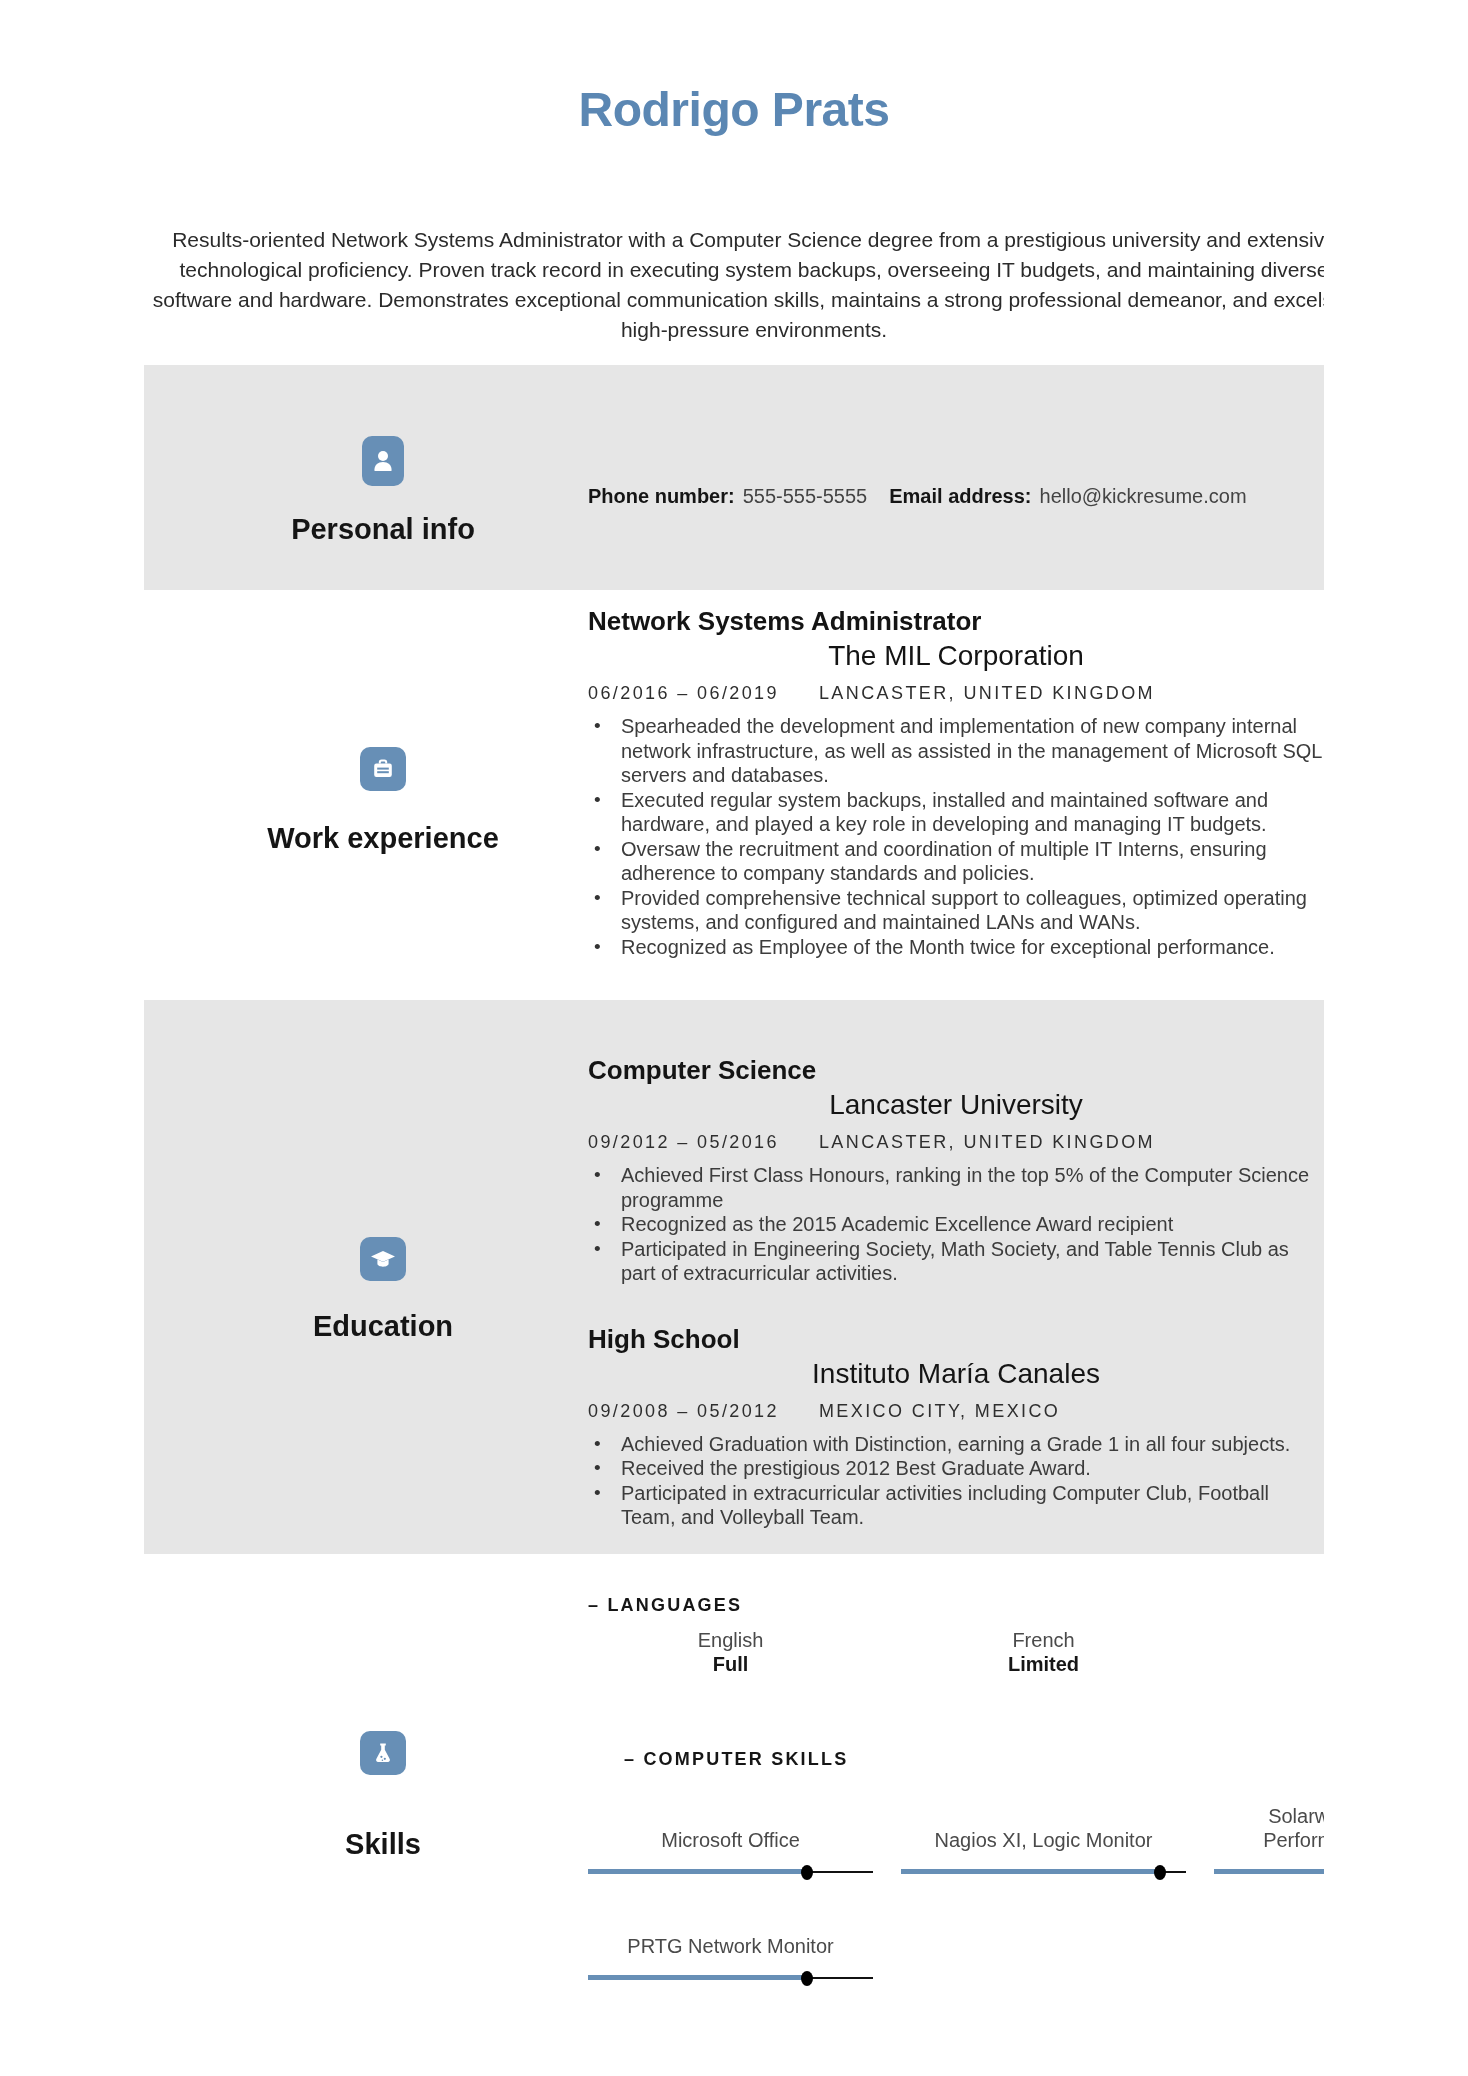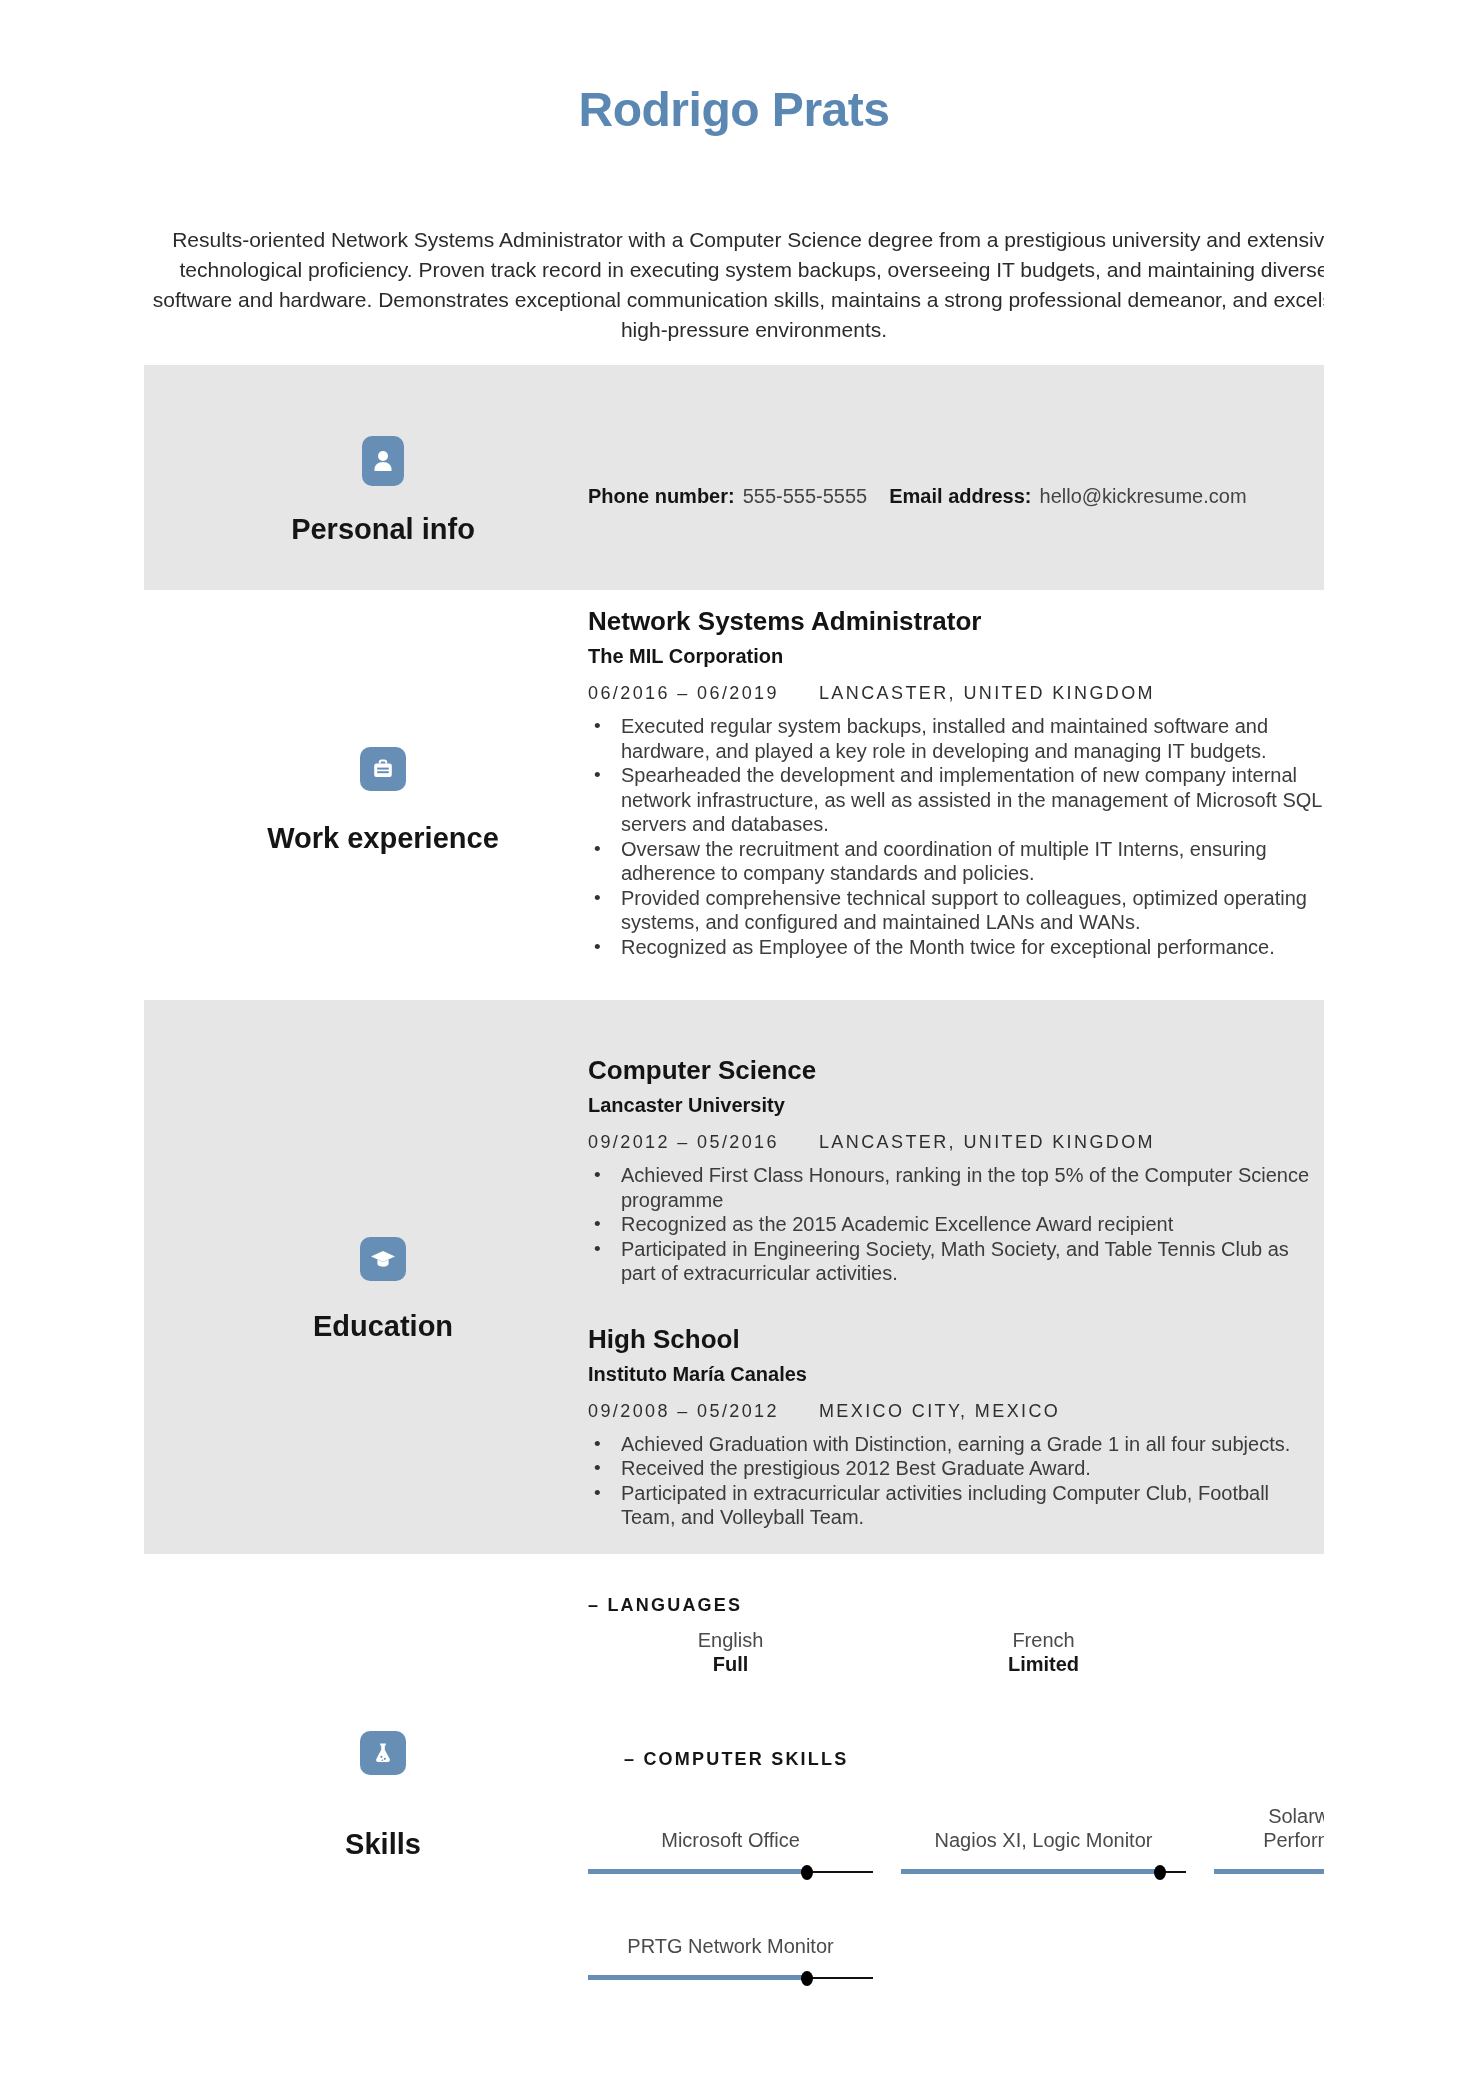--- a/index.html
+++ b/index.html
@@ -69,21 +69,21 @@
   .skills .icon-badge{margin-top:177px;}
   .skills .section-label{margin-top:52px;}
   .skills .right{padding-top:40px;}
   
   .contact-line{font-size:20px;line-height:26px;color:#444;}
   .contact-line .fld{margin-right:22px;white-space:nowrap;}
   .contact-line .lbl{font-weight:700;color:#151515;margin-right:8px;}
   
   .entry + .entry{margin-top:38px;}
   .entry-title{font-size:26px;line-height:30px;font-weight:700;color:#141414;}
-  .entry-org{font-size:20px;line-height:28px;font-weight:700;color:#141414;margin-top:6px;}
+  .entry-org{font-size:28px;line-height:28px;font-weight:400;color:#141414;margin-top:6px;text-align:center;}
   .entry-meta{font-size:18px;line-height:22px;margin-top:12px;color:#2e2e2e;letter-spacing:2.4px;}
   .entry-meta .dates{margin-right:40px;}
   ul.bullets{margin:10px 0 0;padding:0 0 0 33px;list-style:none;max-width:840px;}
   ul.bullets li{
     position:relative;
     font-size:20px;line-height:24.5px;color:#3c3c3c;
   }
   ul.bullets li::before{
     content:"\2022";
     position:absolute;left:-27px;top:0;
@@ -156,22 +156,22 @@
         </svg>
       </div>
       <div class="section-label">Work experience</div>
     </div>
     <div class="right">
         <div class="entry">
           <div class="entry-title">Network Systems Administrator</div>
           <div class="entry-org">The MIL Corporation</div>
           <div class="entry-meta"><span class="dates">06/2016 – 06/2019</span><span class="loc">LANCASTER, UNITED KINGDOM</span></div>
           <ul class="bullets">
+            <li>Spearheaded the development and implementation of new company internal network infrastructure, as well as assisted in the management of Microsoft SQL servers and databases.</li>
             <li>Executed regular system backups, installed and maintained software and hardware, and played a key role in developing and managing IT budgets.</li>
-            <li>Spearheaded the development and implementation of new company internal network infrastructure, as well as assisted in the management of Microsoft SQL servers and databases.</li>
             <li>Oversaw the recruitment and coordination of multiple IT Interns, ensuring adherence to company standards and policies.</li>
             <li>Provided comprehensive technical support to colleagues, optimized operating systems, and configured and maintained LANs and WANs.</li>
             <li>Recognized as Employee of the Month twice for exceptional performance.</li>
           </ul>
         </div>
       </div>
   </section>
 
   <section class="band gray education">
     <div class="left">

